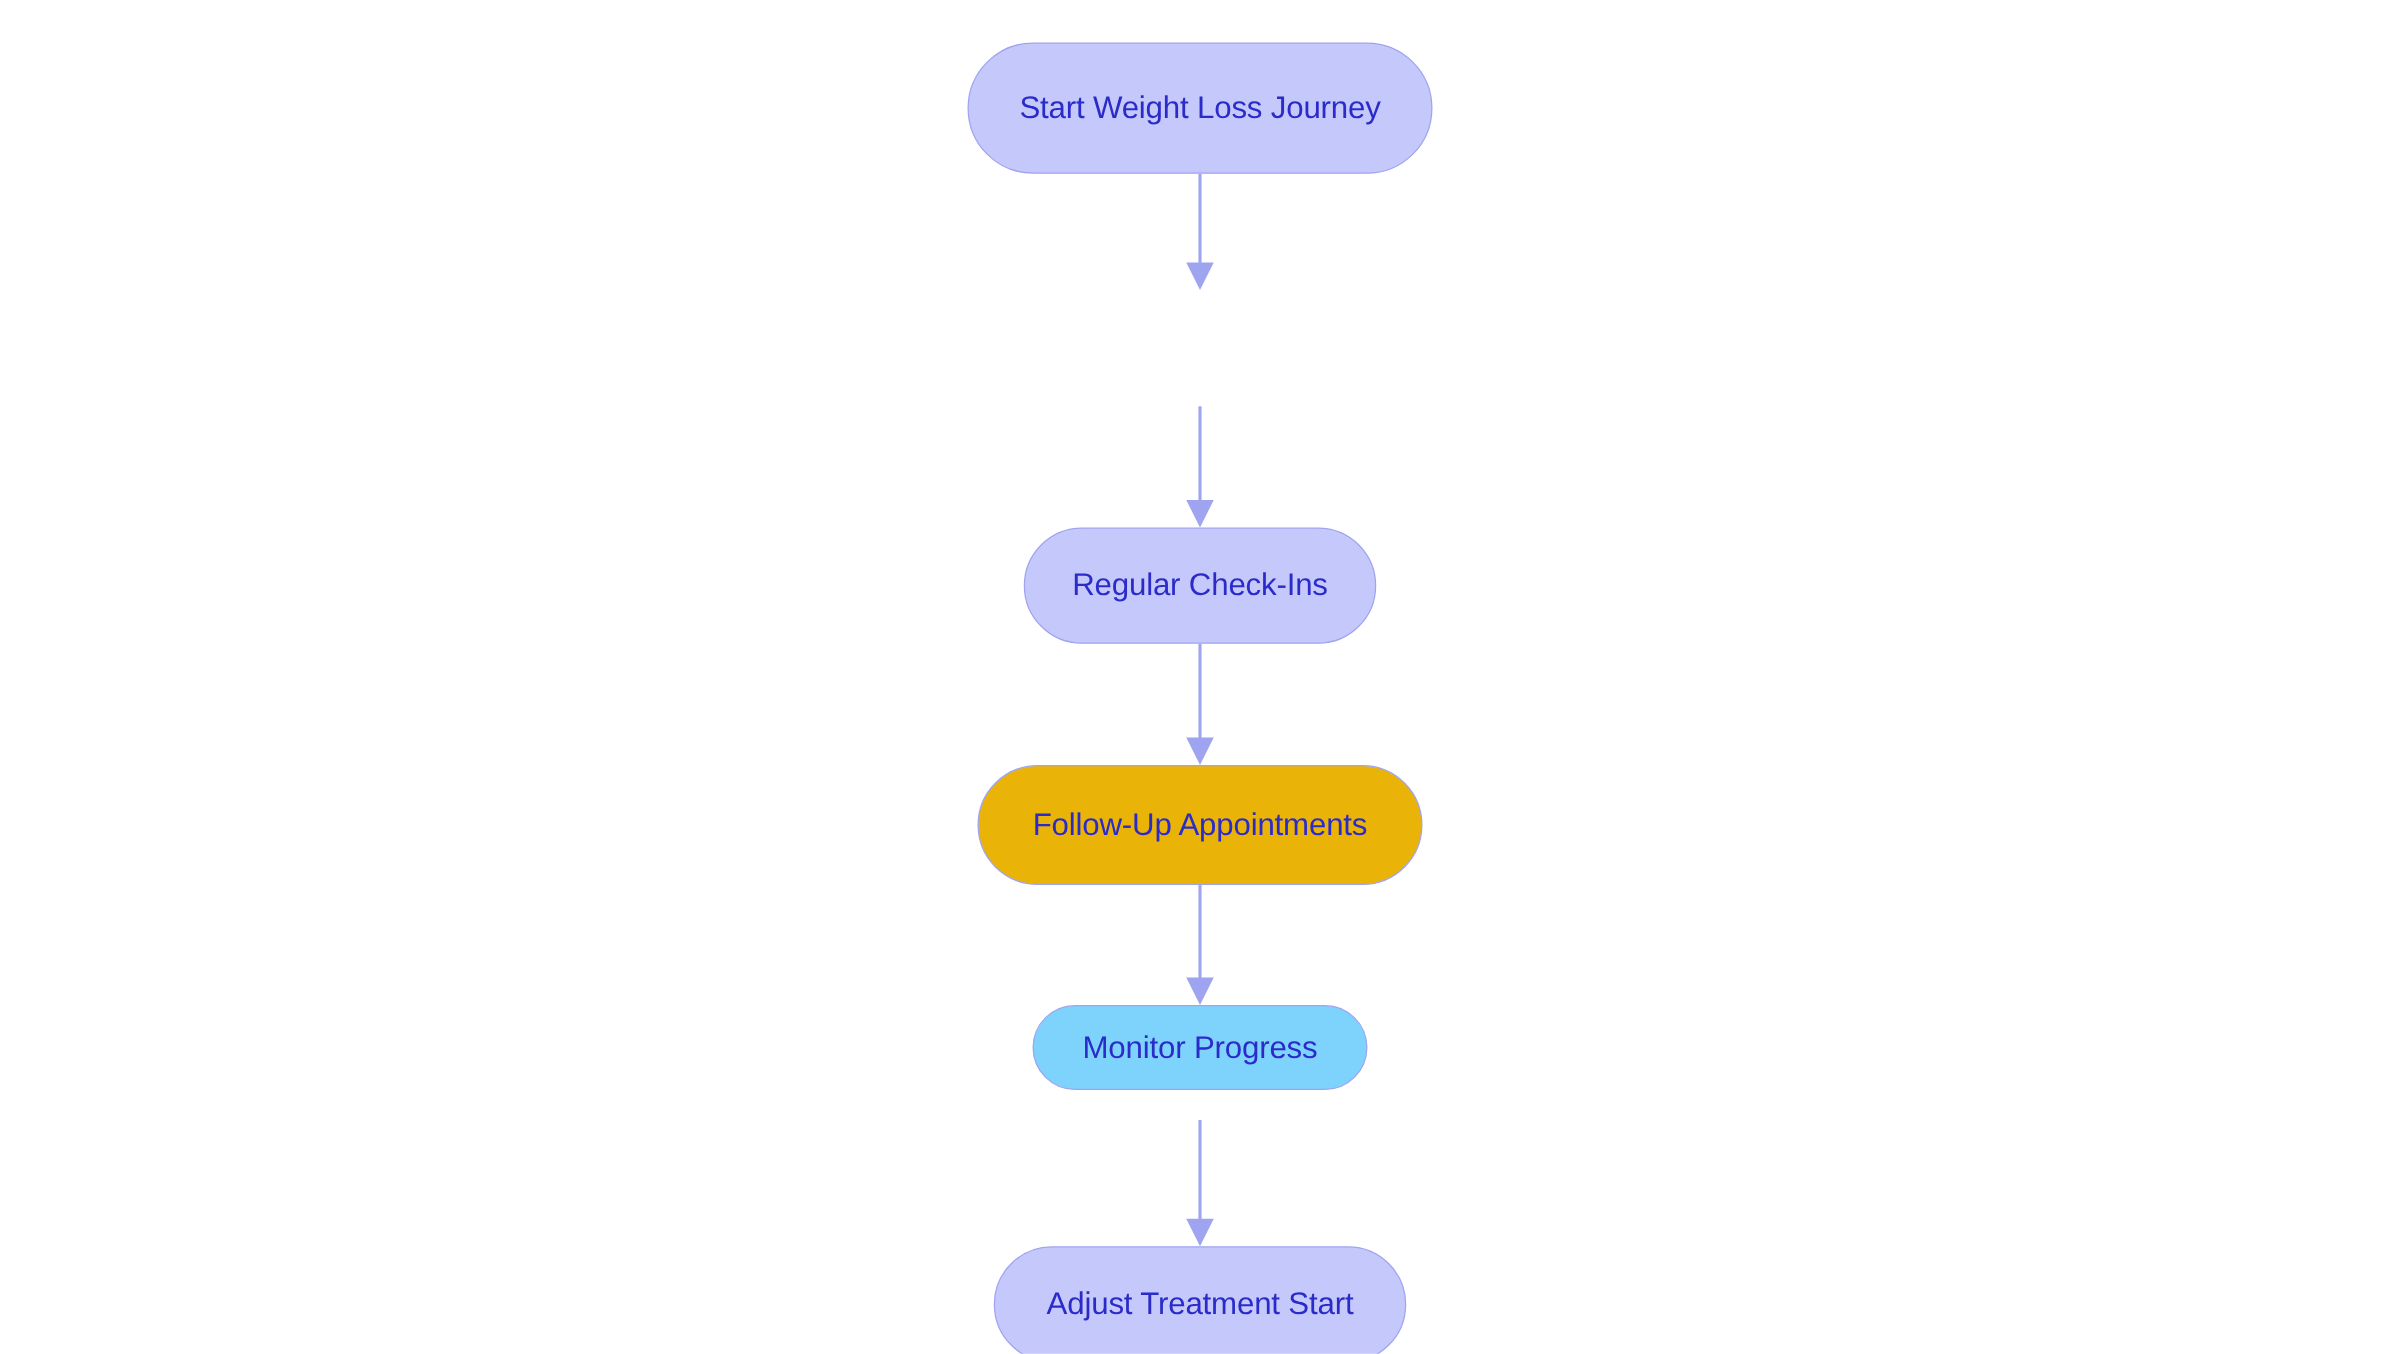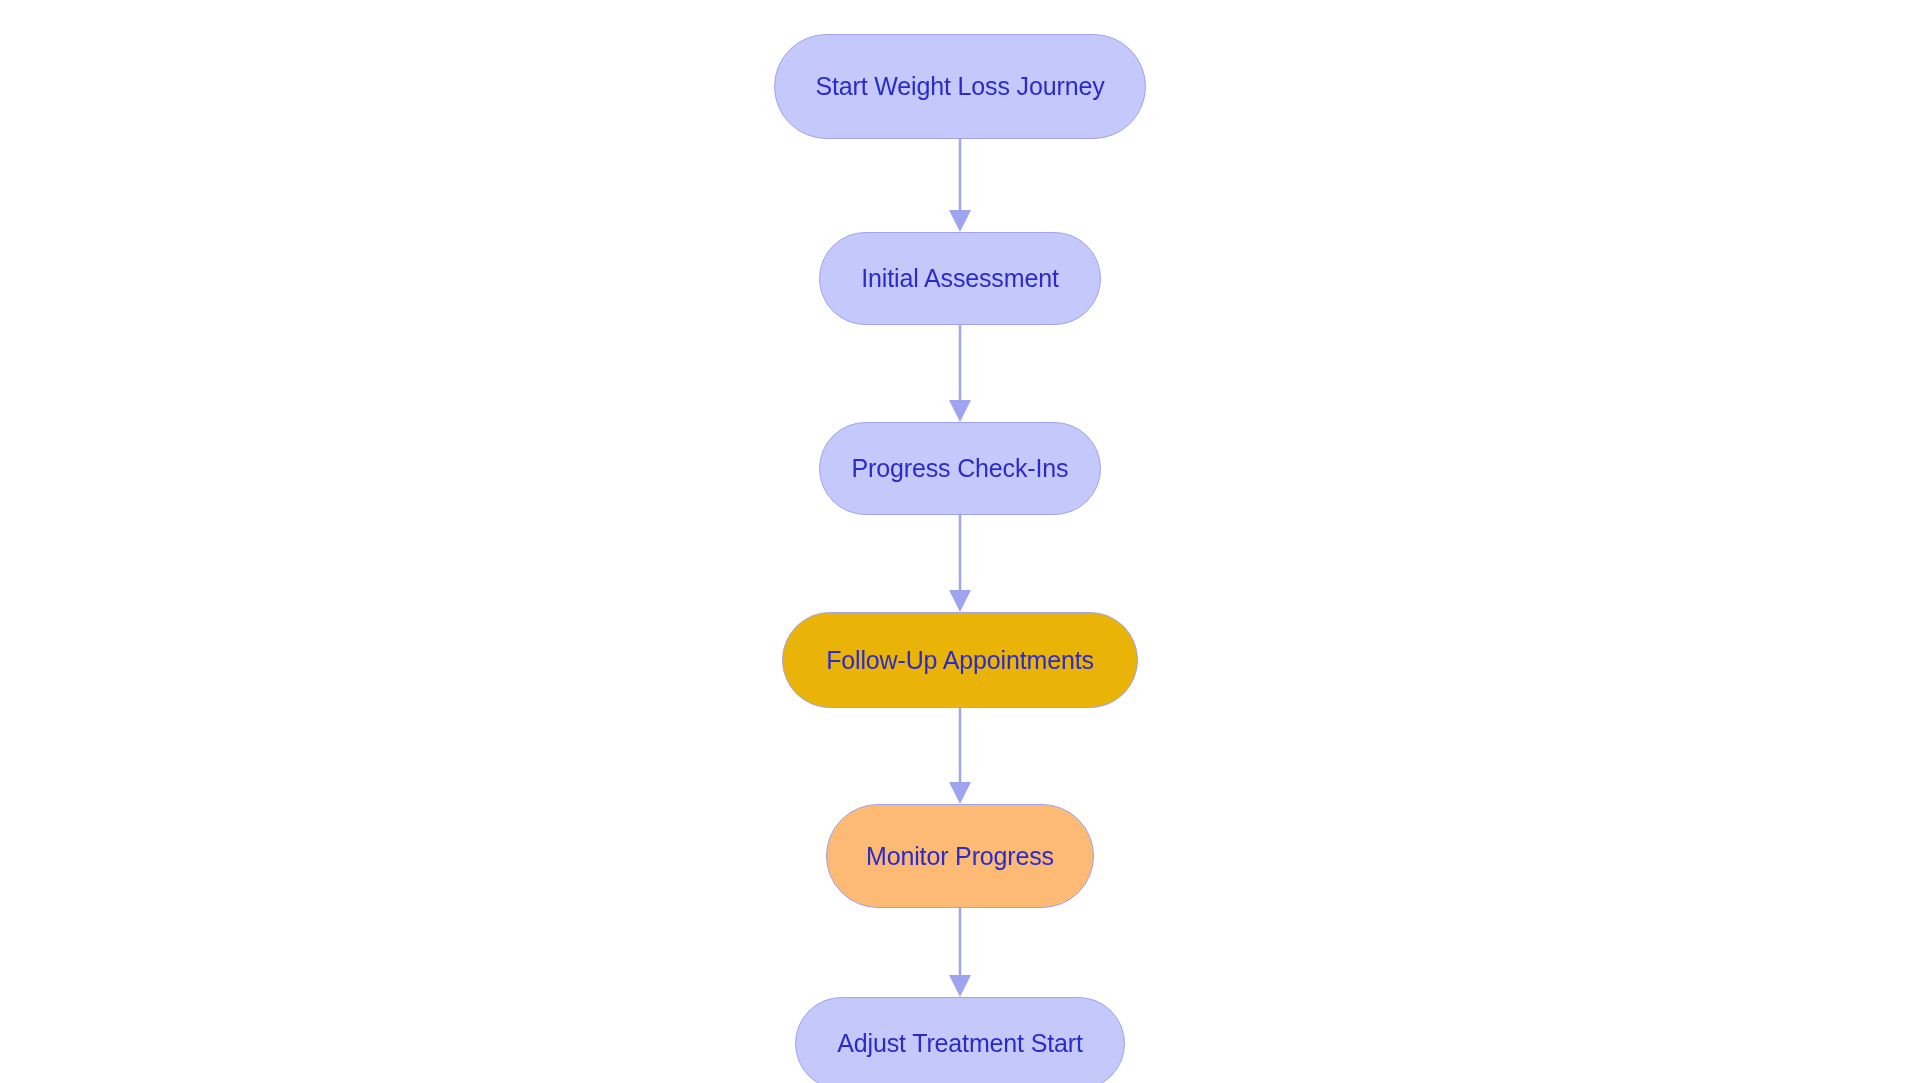--- a/index.html
+++ b/index.html
@@ -91,30 +91,27 @@
       <g>
         <line x1="960" y1="872" x2="960" y2="953" stroke="#9ea4f0" stroke-width="2.5"></line>
         <polygon points="949,951 971,951 960,973" fill="#9ea4f0"></polygon>
       </g>
     </svg>
 
   <div id="node-layer">
       <div class="flow-node" style="left: 960px; top: 10px; width: 372px; height: 105px; background: rgb(197, 200, 250); border-color: rgb(158, 164, 240);">
         <span class="flow-node-label" style="color: rgb(43, 43, 201); font-size: 25px;">Start Weight Loss Journey</span>
       </div>
-      <div class="flow-node" style="left: 960px; top: 208px; width: 282px; height: 93px; background: rgb(197, 200, 250); border-color: rgb(158, 164, 240);">
-        <span class="flow-node-label" style="color: rgb(43, 43, 201); font-size: 25px;">Initial Assessment</span>
-      </div>
       <div class="flow-node" style="left: 960px; top: 398px; width: 282px; height: 93px; background: rgb(197, 200, 250); border-color: rgb(158, 164, 240);">
-        <span class="flow-node-label" style="color: rgb(43, 43, 201); font-size: 25px;">Progress Check-Ins</span>
+        <span class="flow-node-label" style="color: rgb(43, 43, 201); font-size: 25px;">Regular Check-Ins</span>
       </div>
       <div class="flow-node" style="left: 960px; top: 588px; width: 356px; height: 96px; background: #eab308; border-color: rgb(158, 164, 240);">
         <span class="flow-node-label" style="color: rgb(43, 43, 201); font-size: 25px;">Follow-Up Appointments</span>
       </div>
-      <div class="flow-node" style="left: 960px; top: 780px; width: 268px; height: 104px; background: #fdba74; border-color: rgb(158, 164, 240);">
+      <div class="flow-node" style="left: 960px; top: 780px; width: 268px; height: 68px; background: #7dd3fc; border-color: rgb(158, 164, 240);">
         <span class="flow-node-label" style="color: rgb(43, 43, 201); font-size: 25px;">Monitor Progress</span>
       </div>
       <div class="flow-node" style="left: 960px; top: 973px; width: 330px; height: 93px; background: rgb(197, 200, 250); border-color: rgb(158, 164, 240);">
         <span class="flow-node-label" style="color: rgb(43, 43, 201); font-size: 25px;">Adjust Treatment Start</span>
       </div>
     </div>
 
 </div>
 
 </body></html>

